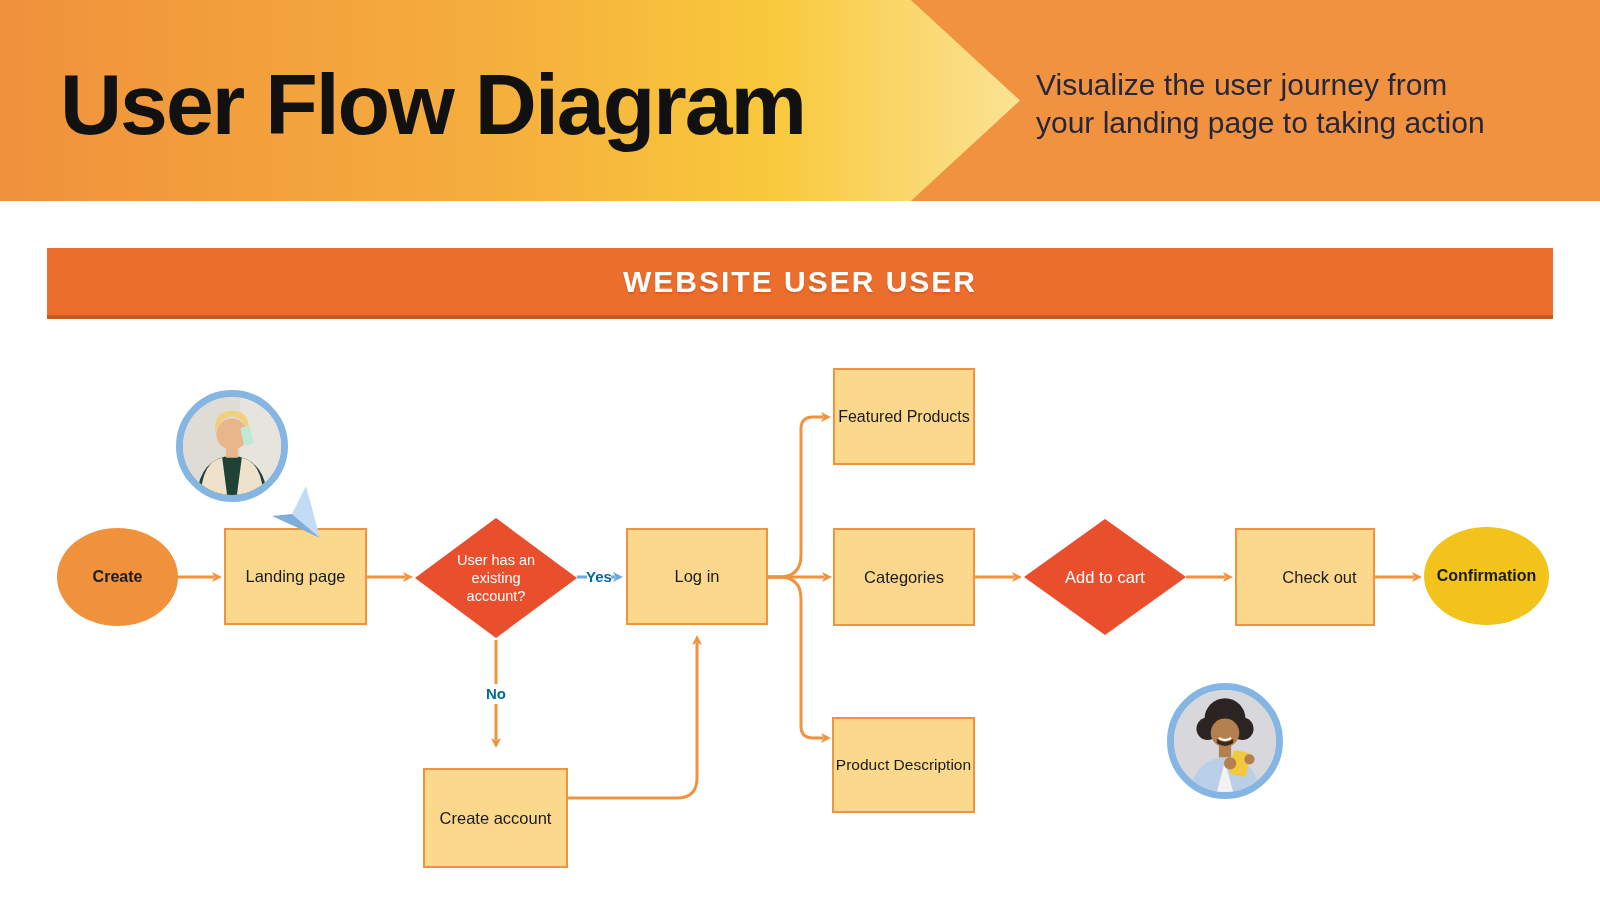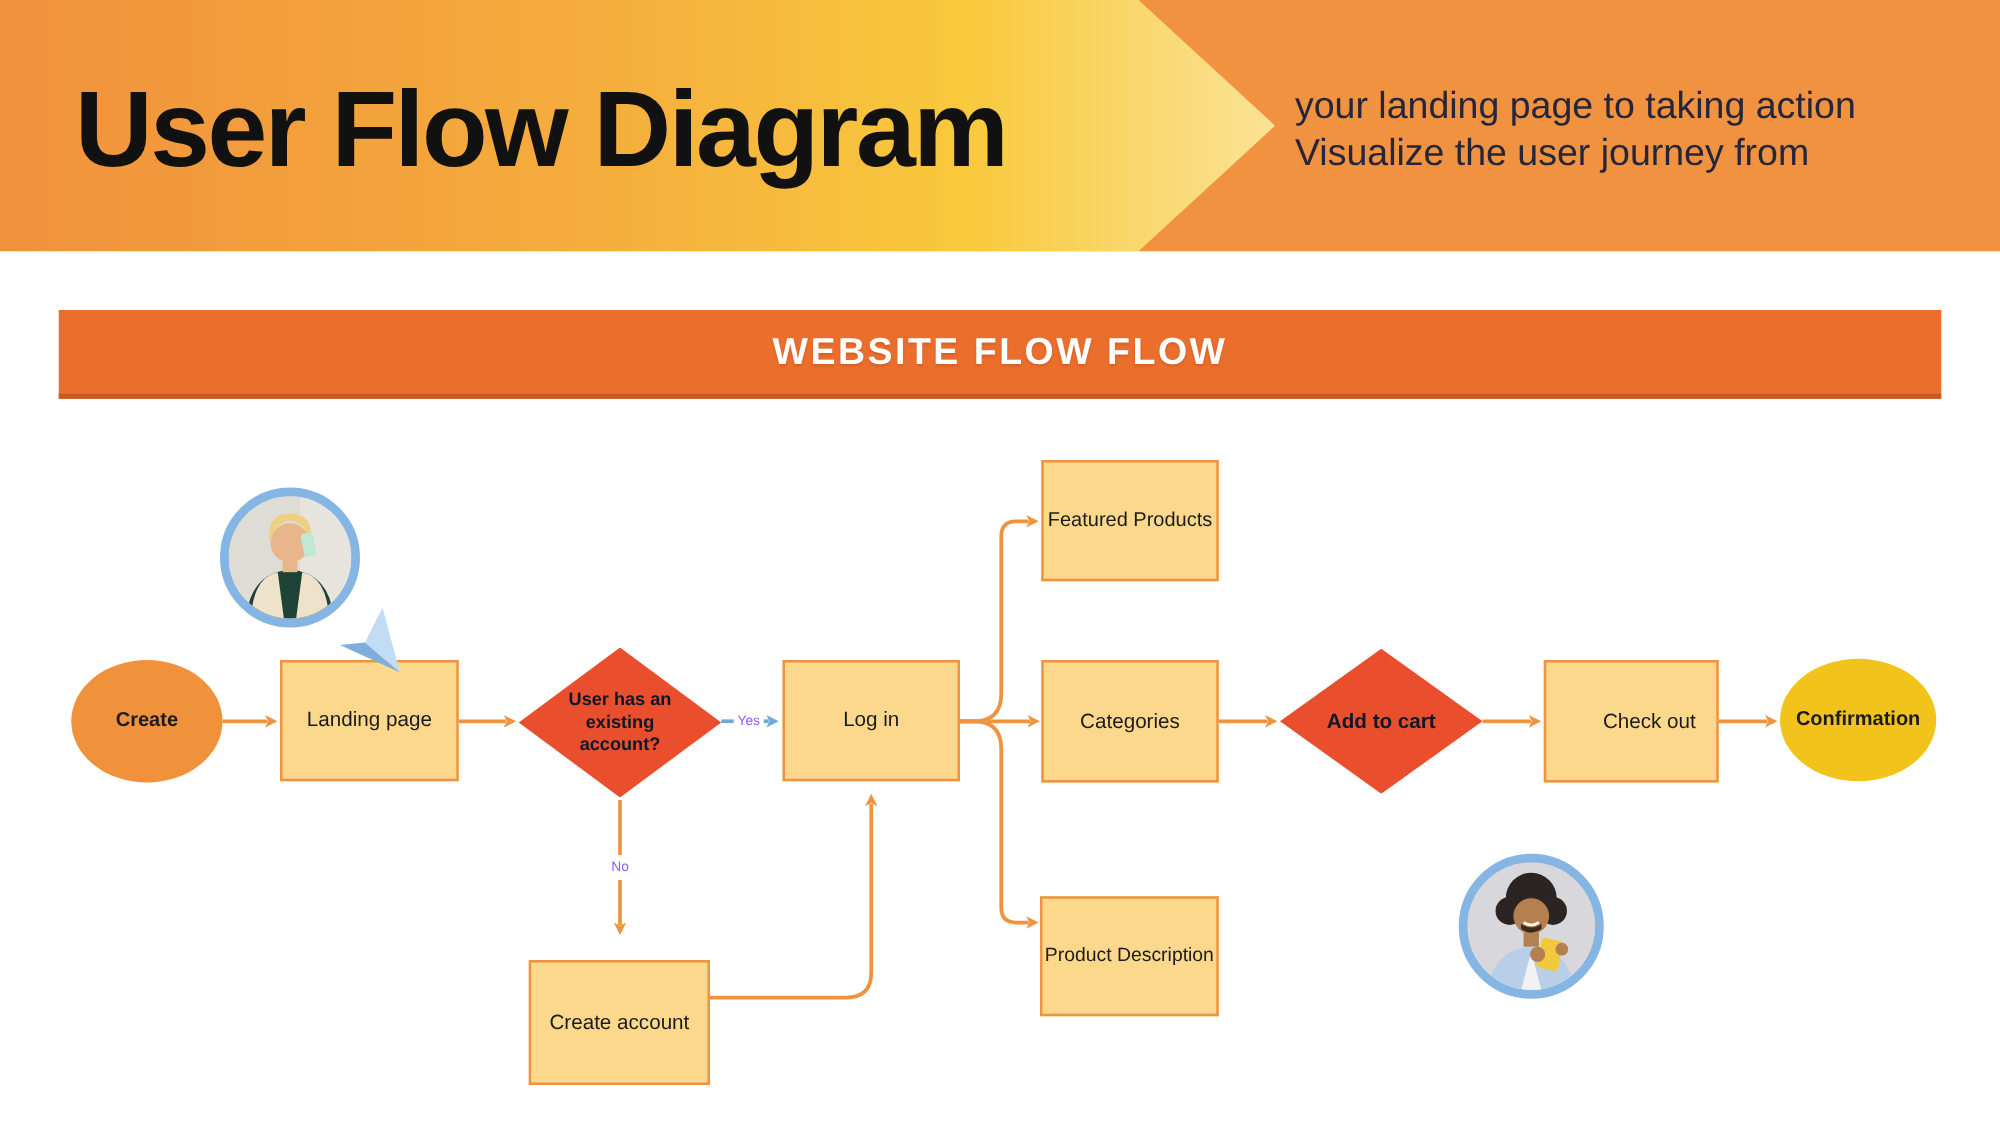--- a/index.html
+++ b/index.html
@@ -26,25 +26,25 @@
   .banner-text { color:var(--banner-text,#FFFFFF); font-weight:bold; font-size:30px;
             letter-spacing:2px; text-shadow:0 2px 2px rgba(120,40,0,0.22); }
 
   
   .node { position:absolute; display:flex; align-items:center; justify-content:center;
           text-align:center; color:#1b1b1b; font-size:16.5px; }
   .proc { background:var(--node-fill,#FCD88D); border:2.5px solid var(--node-border,#EE9440); }
   .terminator { border-radius:50%; font-weight:bold; font-size:16px; }
   .term-start { background:var(--terminator-start-fill,#F0913C); }
   .term-end   { background:var(--terminator-end-fill,#F2C41B); }
-  .decision { background:var(--decision-fill,#E94E2D); color:#0f172a; font-weight:bold;
+  .decision { background:var(--decision-fill,#E94E2D); color:#ffffff; font-weight:normal;
           -webkit-clip-path:polygon(50% 0, 100% 50%, 50% 100%, 0 50%);
           clip-path:polygon(50% 0, 100% 50%, 50% 100%, 0 50%); }
   .decision .inner { width:112px; font-size:14.5px; line-height:18px; }
-  .edge-label { position:absolute; font-weight:normal; font-size:11px; color:#8b5cf6;
+  .edge-label { position:absolute; font-weight:bold; font-size:15px; color:#0369a1;
           text-align:center; line-height:20px; }
   .edge-label.on-line { background:#ffffff; padding:0 2px; }
 
   
   svg.wires { position:absolute; left:0; top:0; pointer-events:none; }
   .edges path { stroke:var(--connector,#EE9440); stroke-width:3; fill:none; }
   .edges path.edge-blue { stroke:var(--accent-blue,#6FA9DC); }
 
   
   .avatar { position:absolute; border-radius:50%; border:7px solid #85B5E3; overflow:hidden;
@@ -54,27 +54,27 @@
 </style>
 </head>
 <body>
 
 <div class="canvas">
 
   <div class="header">
     <div class="header-arrow"></div>
     <div class="header-title">User Flow Diagram</div>
     <div class="header-subtitle">
+      <div>Visualize the user journey from</div>
       <div>your landing page to taking action</div>
-      <div>Visualize the user journey from</div>
     </div>
   </div>
 
   <div class="banner">
-    <div class="banner-text">WEBSITE FLOW FLOW</div>
+    <div class="banner-text">WEBSITE USER USER</div>
   </div>
 
   <svg class="wires" width="1600" height="900" viewBox="0 0 1600 900">
     <defs>
       <marker id="ah" markerWidth="12" markerHeight="12" refX="2" refY="5" orient="auto" markerUnits="userSpaceOnUse">
         <path d="M0,0 L10,5 L0,10 L2.6,5 Z" fill="#EE9440"></path>
       </marker>
       <marker id="ahblue" markerWidth="12" markerHeight="12" refX="2" refY="5" orient="auto" markerUnits="userSpaceOnUse">
         <path d="M0,0 L10,5 L0,10 L2.6,5 Z" fill="#6FA9DC"></path>
       </marker>

